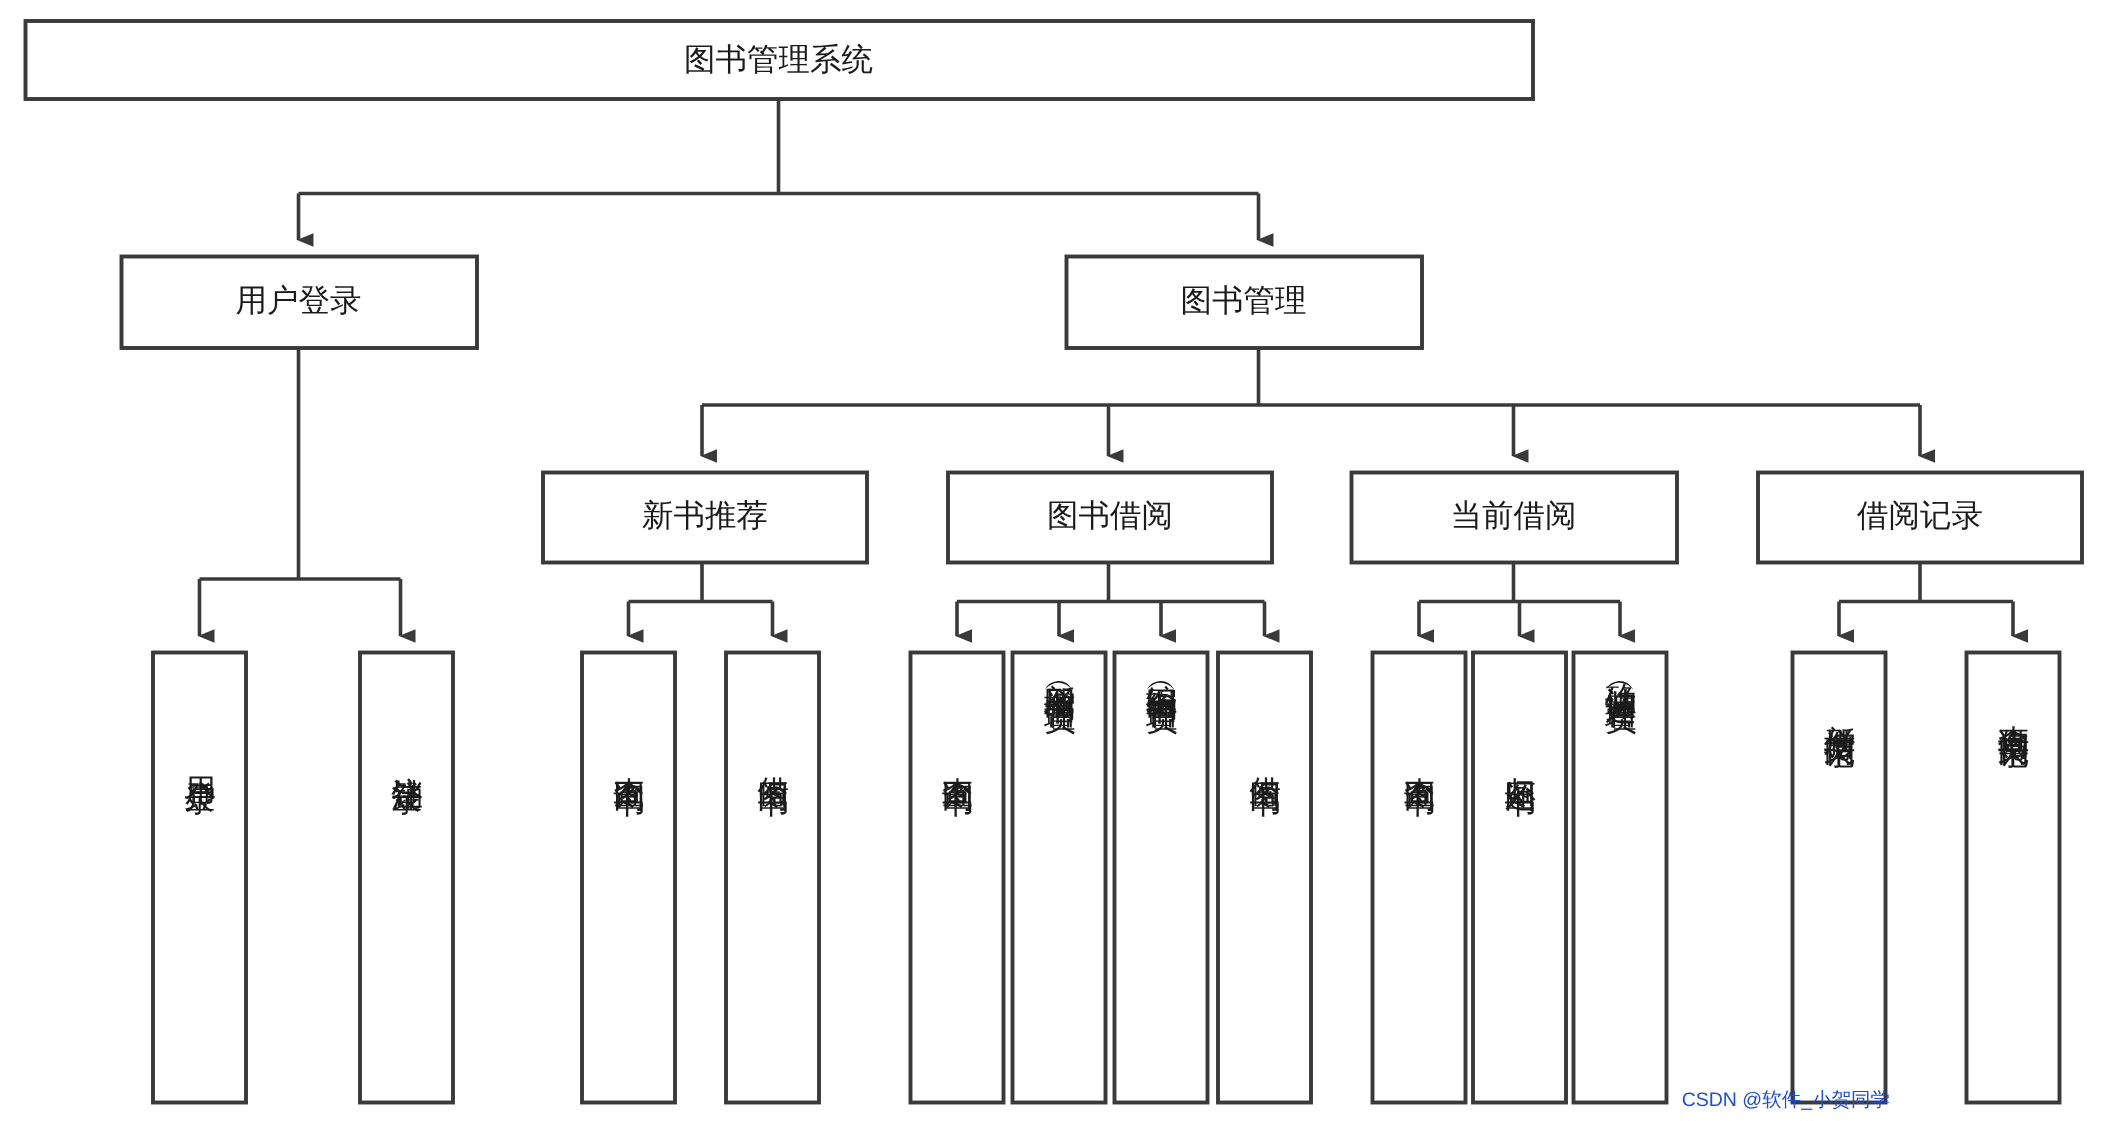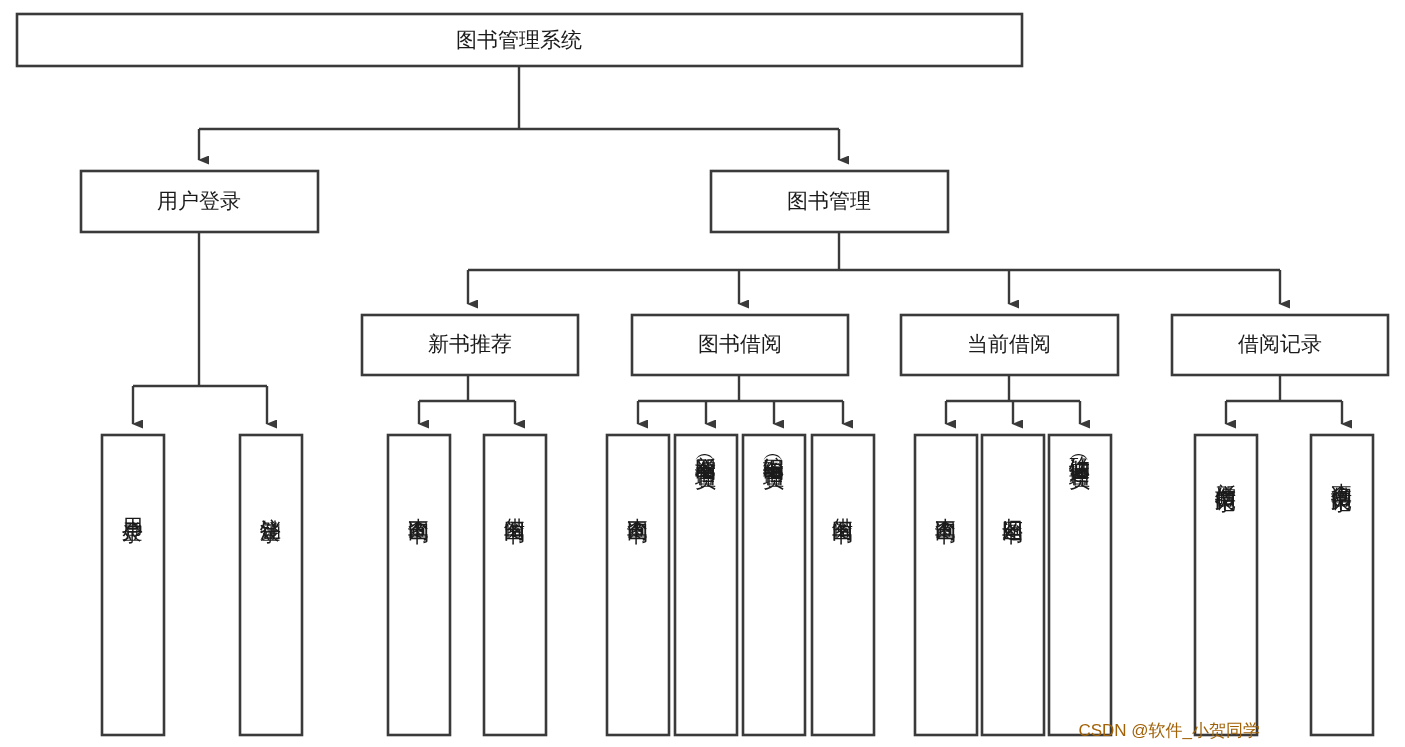--- a/index.html
+++ b/index.html
@@ -50,22 +50,22 @@
     font-size: 21px;
     text-anchor: middle;
     writing-mode: vertical-rl;
     letter-spacing: 2px;
   }
   .watermark {
     position: absolute;
     right: 10px;
     bottom: 5px;
     font-family: "Liberation Sans", "DejaVu Sans", sans-serif;
-    font-size: 17px;
-    color: #a16207;
+    font-size: 13px;
+    color: #1d4ed8;
     white-space: nowrap;
     pointer-events: none;
     margin-top: 40px;
   }
 </style>
 </head>
 <body>
 
 <div id="diagram-root">
 

